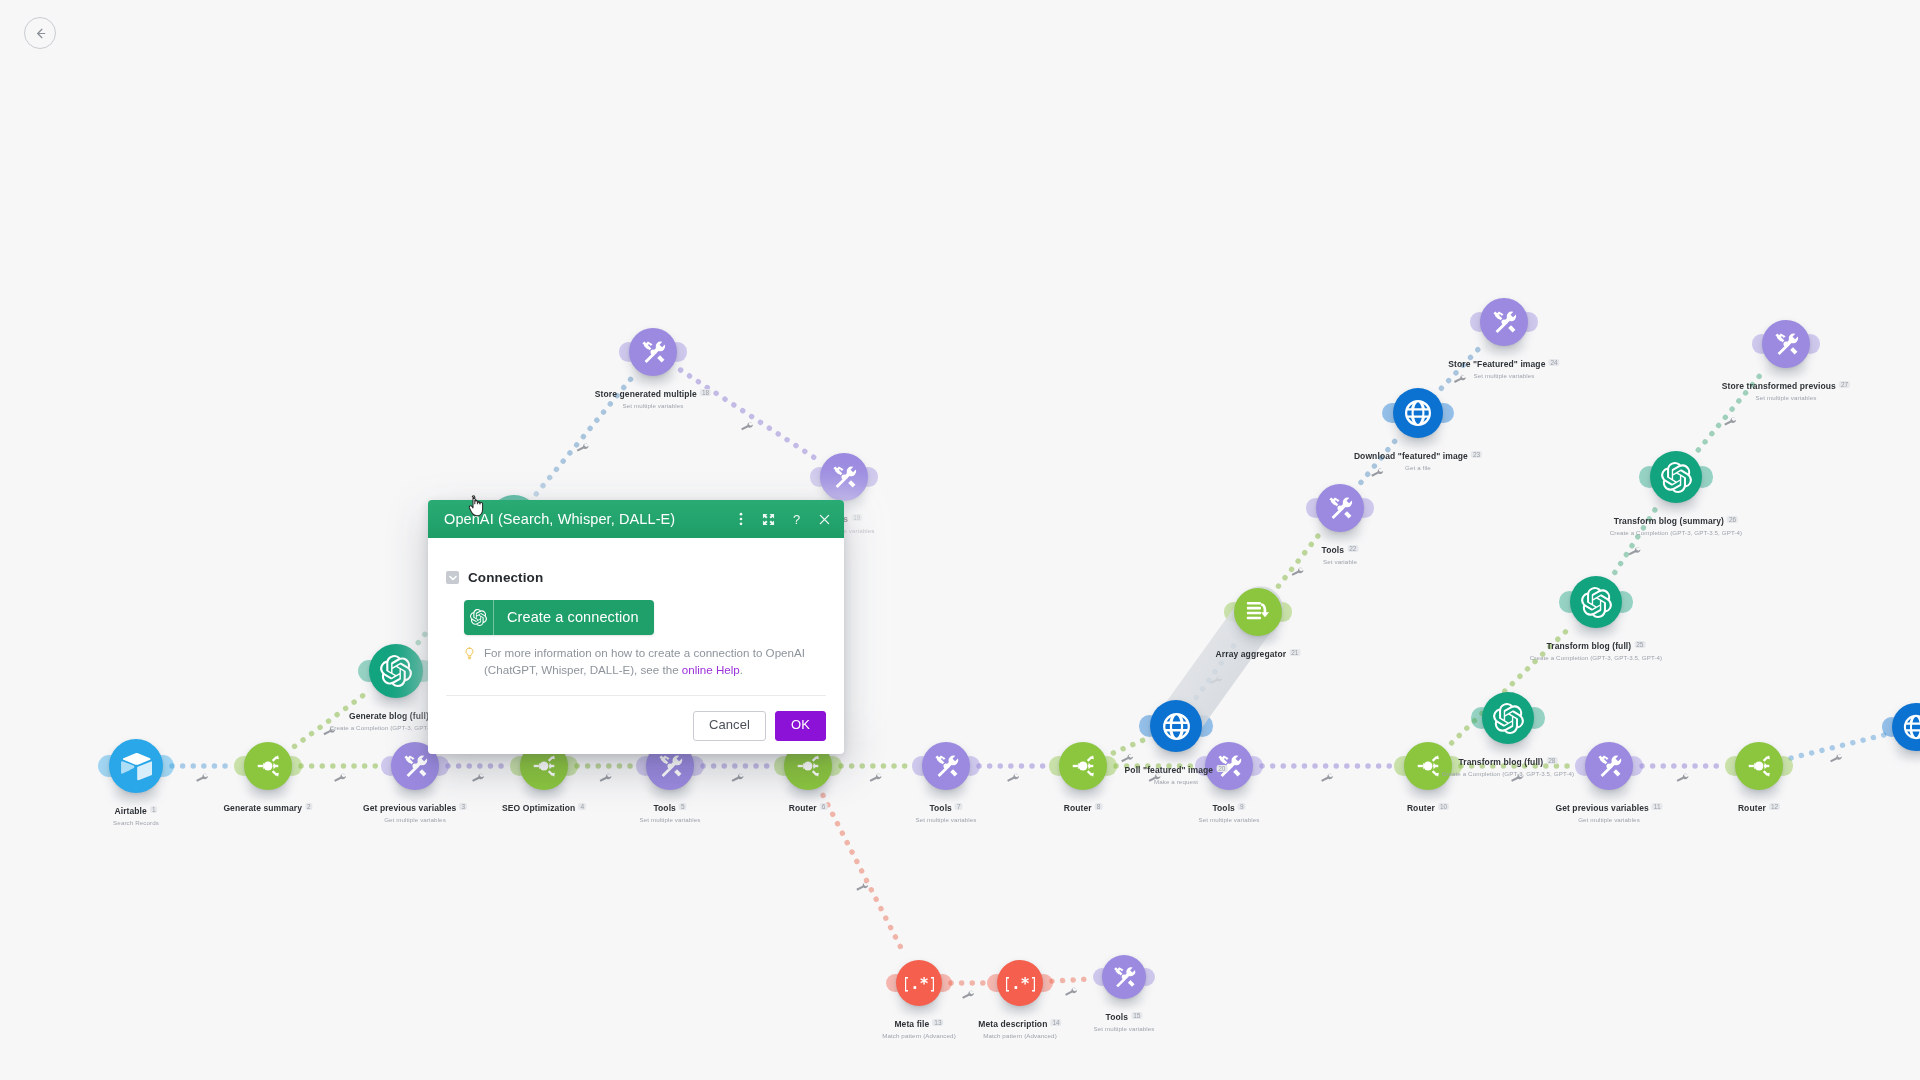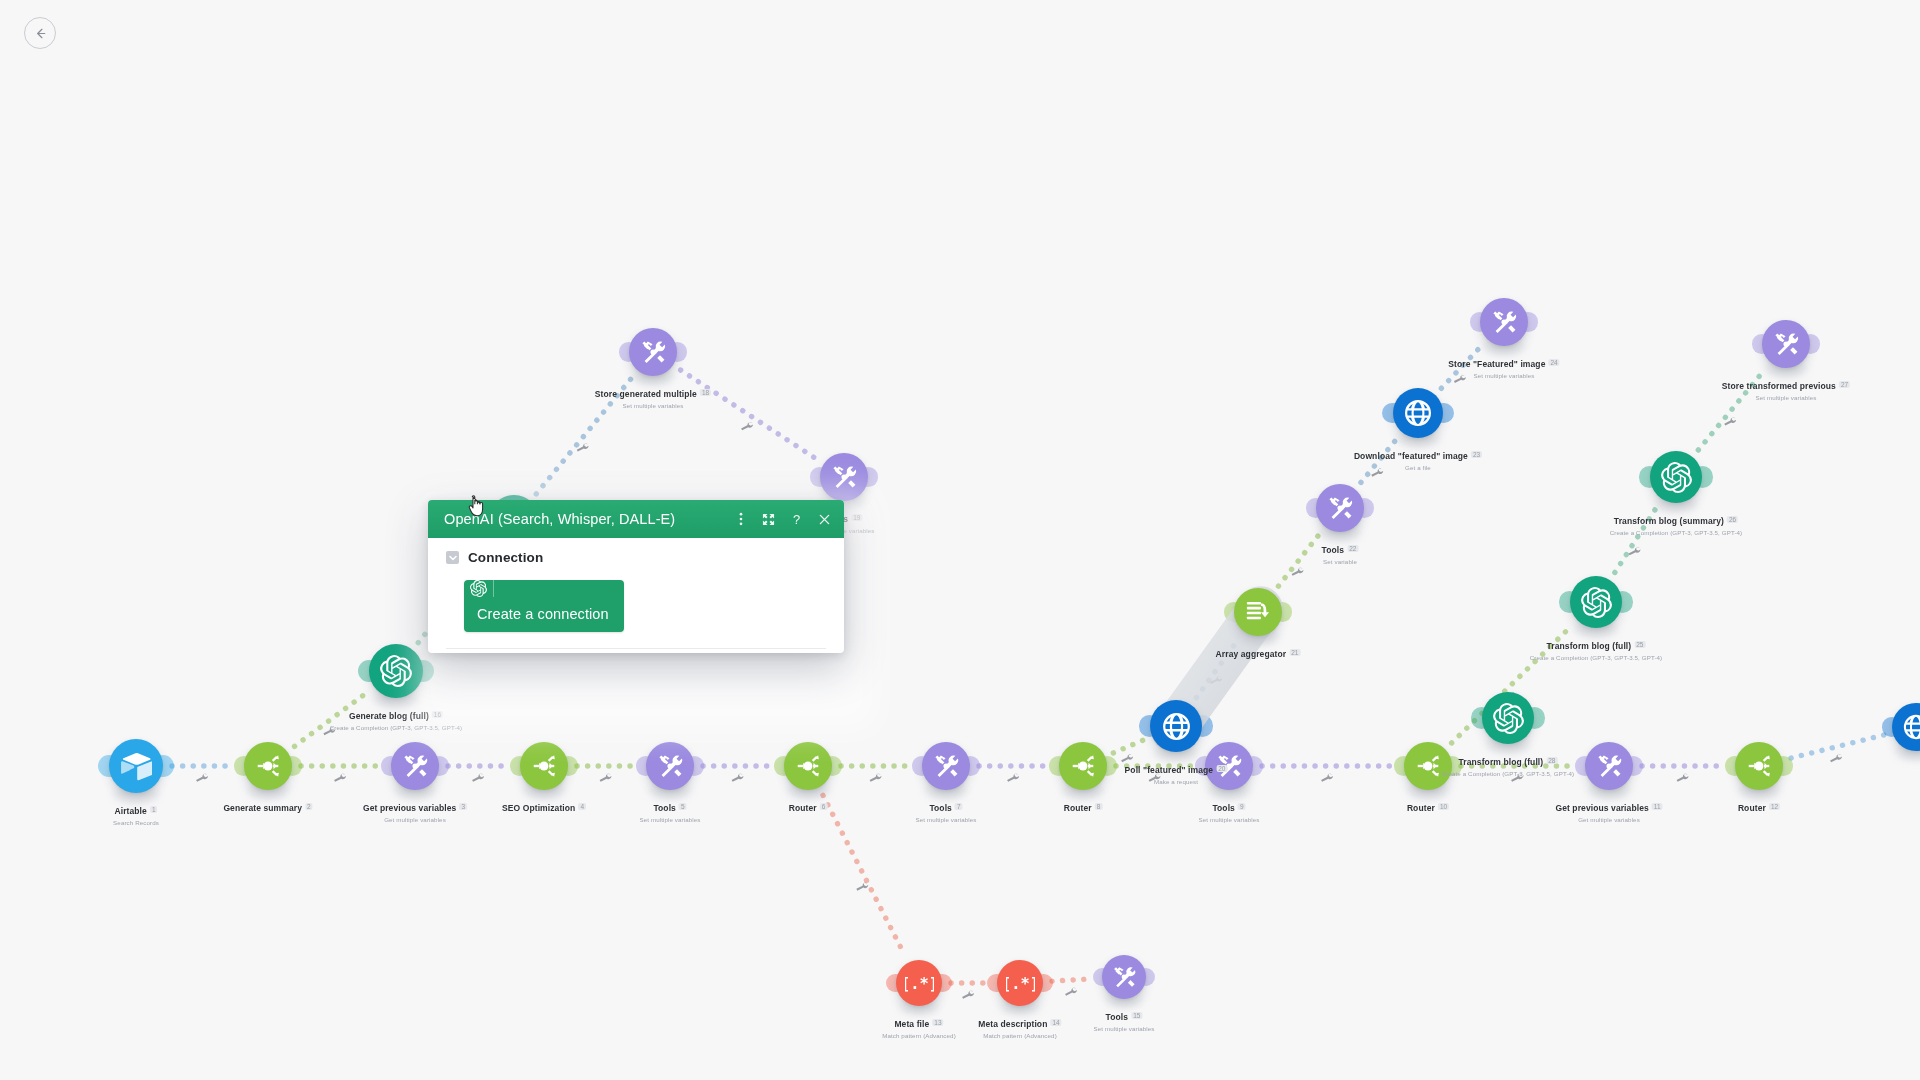--- a/index.html
+++ b/index.html
@@ -158,21 +158,21 @@
   .hdr-icon {
     color: rgba(255,255,255,.92);
     cursor: pointer;
     display: flex; align-items: center; justify-content: center;
     width: 15px; height: 17px;
     font-size: 13px;
     line-height: 1;
   }
   .hdr-icon svg { display: block; }
 
-  .modal-body { padding: 12px 18px 4px 18px; }
+  .modal-body { padding: 32px 18px 4px 18px; }
 
   .section-row {
     display: flex; align-items: center;
     gap: 9px;
     margin-bottom: 15px;
   }
   .collapse-box {
     width: 13px; height: 13px;
     background: #c7cbd1;
     border-radius: 2px;
@@ -191,21 +191,20 @@
   .conn-btn {
     display: inline-flex;
     align-items: stretch;
     background: #1f9f6a;
     border-radius: 4px;
     overflow: hidden;
     cursor: pointer;
     margin-left: 18px;
     box-shadow: 0 1px 2px rgba(0,0,0,.12);
     position: relative;
-    flex-direction: column;
   }
   .conn-btn-icon {
     width: 30px;
     display: flex; align-items: center; justify-content: center;
     border-right: 1px solid rgba(255,255,255,.38);
   }
   .conn-btn-label {
     color: #fff;
     font-size: 14.5px;
     padding: 9px 15px 10px 13px;
@@ -881,23 +880,38 @@
 
     <div class="conn-btn">
       <div class="conn-btn-icon">
         <svg width="17" height="17" viewBox="0 0 24 24" fill="#ffffff">
           <path d="M22.28 9.82a5.98 5.98 0 0 0-.52-4.91 6.05 6.05 0 0 0-6.51-2.9A6.07 6.07 0 0 0 4.98 4.2a5.98 5.98 0 0 0-4 2.9 6.05 6.05 0 0 0 .75 7.1 5.98 5.98 0 0 0 .51 4.91 6.05 6.05 0 0 0 6.52 2.9A5.98 5.98 0 0 0 13.26 24a6.05 6.05 0 0 0 5.77-4.21 5.99 5.99 0 0 0 4-2.9 6.06 6.06 0 0 0-.75-7.07zM13.26 22.43a4.48 4.48 0 0 1-2.88-1.04l.14-.08 4.78-2.76a.79.79 0 0 0 .39-.68v-6.74l2.02 1.17a.07.07 0 0 1 .04.05v5.58a4.5 4.5 0 0 1-4.5 4.5zM3.6 18.3a4.47 4.47 0 0 1-.54-3.01l.14.09 4.78 2.76a.77.77 0 0 0 .78 0l5.84-3.37v2.33a.08.08 0 0 1-.03.06L9.74 19.95a4.5 4.5 0 0 1-6.14-1.65zM2.34 7.9a4.48 4.48 0 0 1 2.35-1.97v5.68a.77.77 0 0 0 .38.67l5.81 3.35-2.02 1.17a.07.07 0 0 1-.07 0L3.96 14a4.5 4.5 0 0 1-1.62-6.1zm16.6 3.86-5.83-3.4L15.12 7.2a.07.07 0 0 1 .07 0l4.83 2.79a4.49 4.49 0 0 1-.68 8.1v-5.68a.8.8 0 0 0-.4-.65zm2.01-3.02-.14-.09-4.77-2.78a.78.78 0 0 0-.79 0L9.42 9.24V6.91a.07.07 0 0 1 .03-.06l4.83-2.79a4.5 4.5 0 0 1 6.68 4.66zM8.32 12.86 6.3 11.7a.08.08 0 0 1-.04-.06V6.07a4.5 4.5 0 0 1 7.38-3.45l-.14.08L8.72 5.46a.79.79 0 0 0-.39.68zm1.1-2.36 2.6-1.5 2.61 1.5v3l-2.6 1.5-2.61-1.5z"></path>
         </svg>
       </div>
       <div class="conn-btn-label">Create a connection</div>
     </div>
 
+    <div class="hint-row">
+      <div class="hint-icon">
+        <svg width="11" height="13" viewBox="0 0 12 15" fill="none" stroke="#efc24e" stroke-width="1.15" stroke-linecap="round" stroke-linejoin="round">
+          <path d="M6 1.1a4 4 0 0 0-2.3 7.3c.4.3.6.7.6 1.2v.6h3.4v-.6c0-.5.2-.9.6-1.2A4 4 0 0 0 6 1.1z"></path>
+          <path d="M4.5 11.8h3M5 13.4h2"></path>
+        </svg>
+      </div>
+      <div class="hint-text">
+        <span>For more information on how to create a connection to OpenAI (ChatGPT, Whisper, DALL-E), see the </span><a href="#">online Help</a><span>.</span>
+      </div>
+    </div>
 
     <div class="modal-divider"></div>
   </div>
 
+  <div class="modal-footer">
+    <div class="btn btn-cancel">Cancel</div>
+    <div class="btn btn-ok">OK</div>
+  </div>
 </div>
 
 <div class="cursor" id="cursor" style="left: 466px; top: 495px;">
   <svg width="20" height="24" viewBox="0 0 20 24" fill="none">
     <path d="M6.2 2.1c0-.8.6-1.4 1.3-1.4s1.3.6 1.3 1.4v7.1m0-2.2c0-.8.6-1.4 1.3-1.4s1.3.6 1.3 1.4v2.3m0-1.5c0-.8.6-1.4 1.3-1.4s1.3.6 1.3 1.4v1.6m0-.7c0-.7.6-1.3 1.3-1.3s1.3.6 1.3 1.3v5.2c0 3.9-2 6.8-5.6 6.8-3.3 0-4.7-1.5-6-4.4l-1.6-3.6c-.3-.8.1-1.6.9-1.9.6-.2 1.3 0 1.7.6l1 1.5V2.1z" fill="#ffffff" stroke="#2c2c2c" stroke-width="1.05" stroke-linejoin="round"></path>
   </svg>
 </div>
 
 </body></html>

